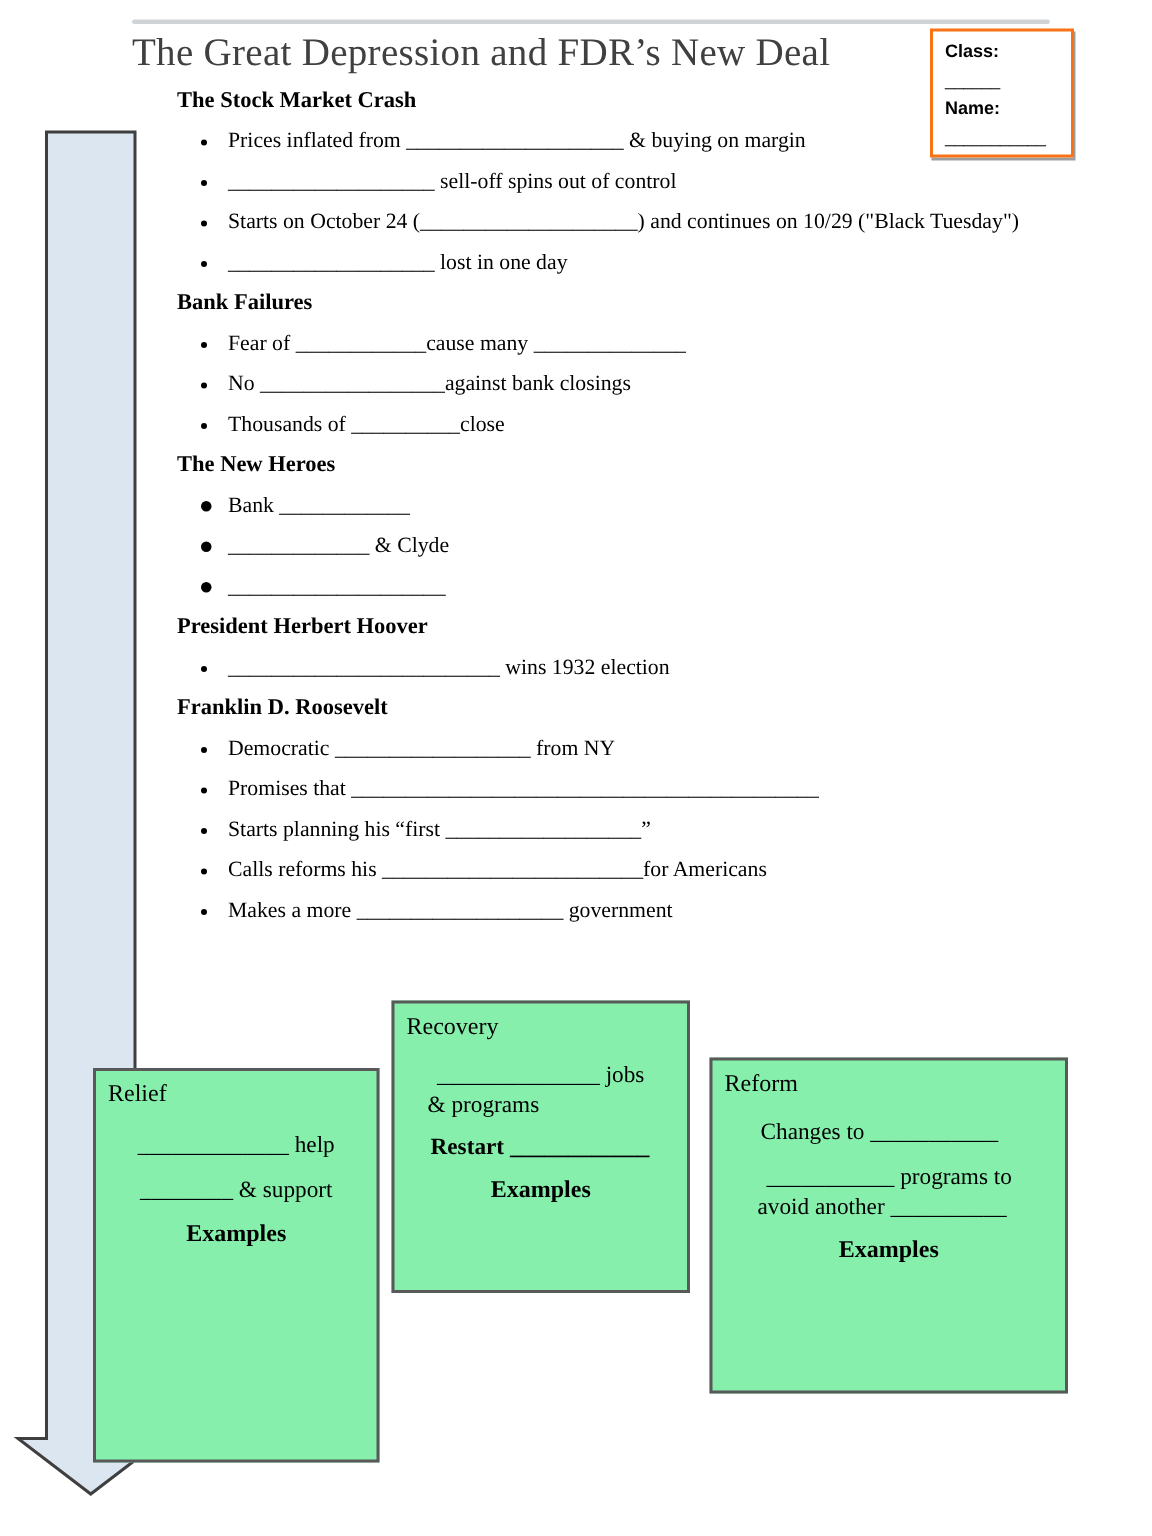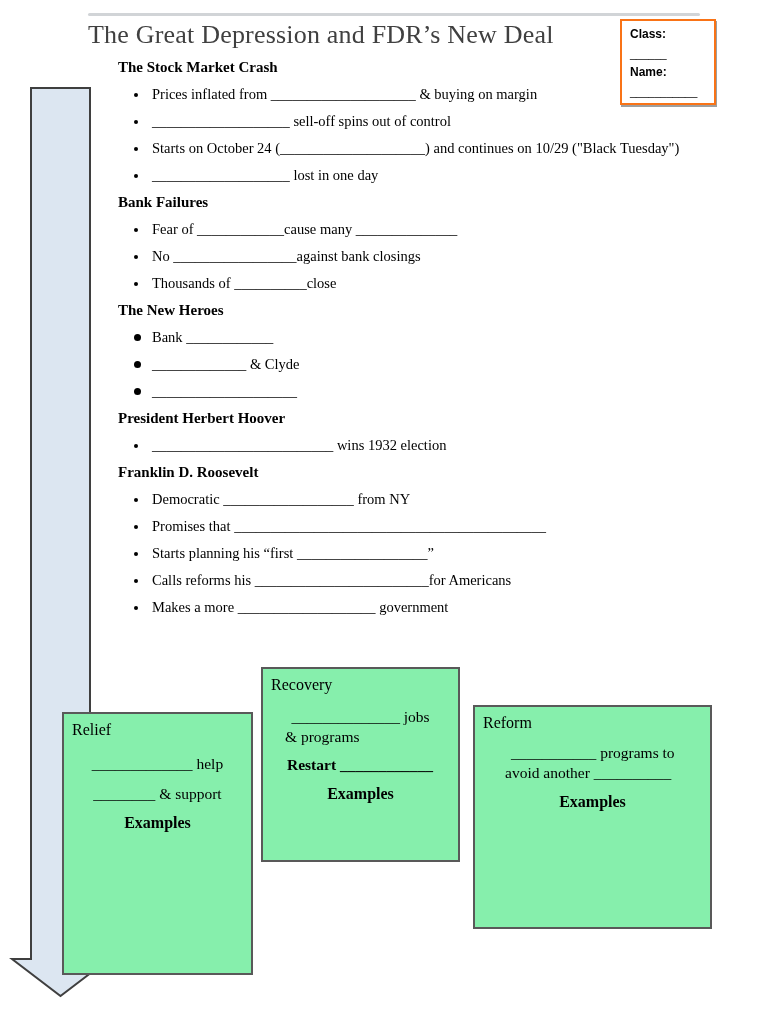--- a/index.html
+++ b/index.html
@@ -206,18 +206,19 @@
   <div class="nd-box box-recovery">
     <div class="box-title">Recovery</div>
     <div class="box-line center l0">______________ jobs</div>
     <div class="box-line l1">&amp; programs</div>
     <div class="box-line l2">Restart ____________</div>
     <div class="box-examples">Examples</div>
   </div>
 
   <div class="nd-box box-reform">
     <div class="box-title">Reform</div>
+    <div class="box-line l0">Changes to ___________</div>
     <div class="box-line l1">___________ programs to</div>
     <div class="box-line l2">avoid another __________</div>
     <div class="box-examples">Examples</div>
   </div>
 
 </div>
 
 </body></html>

